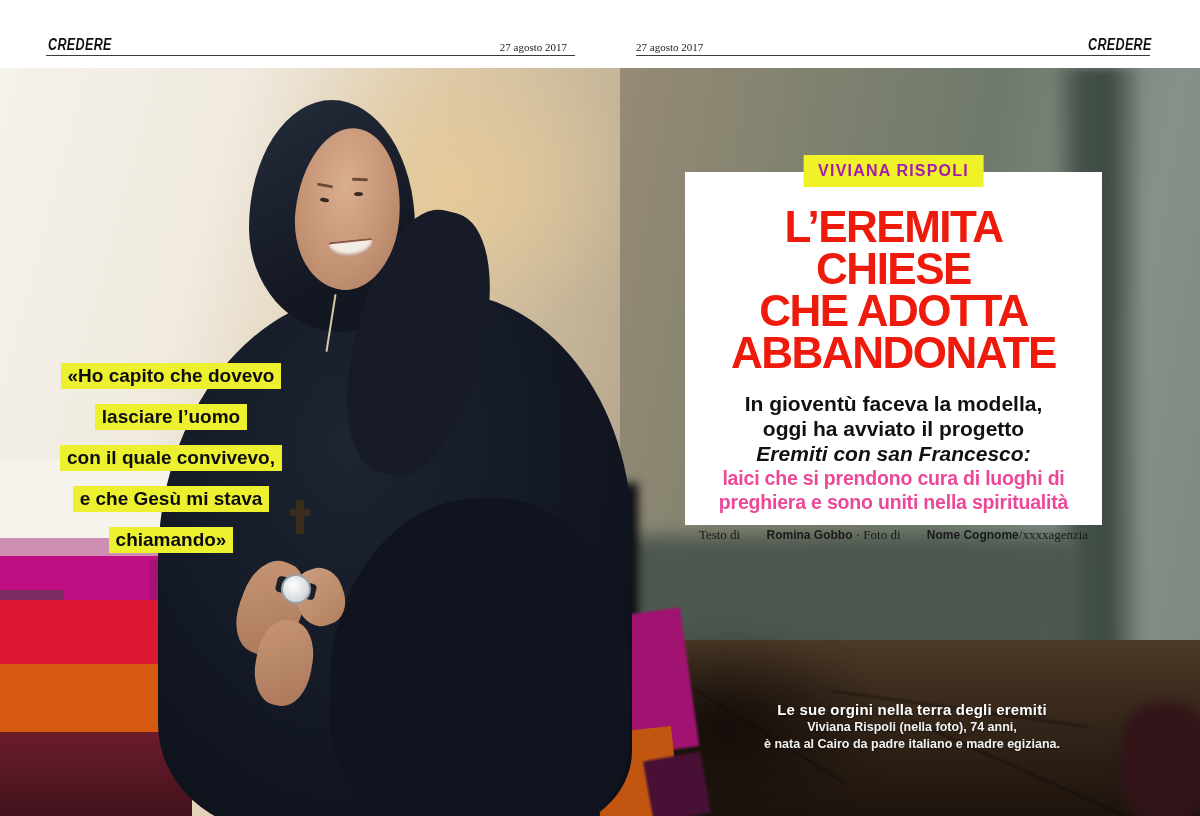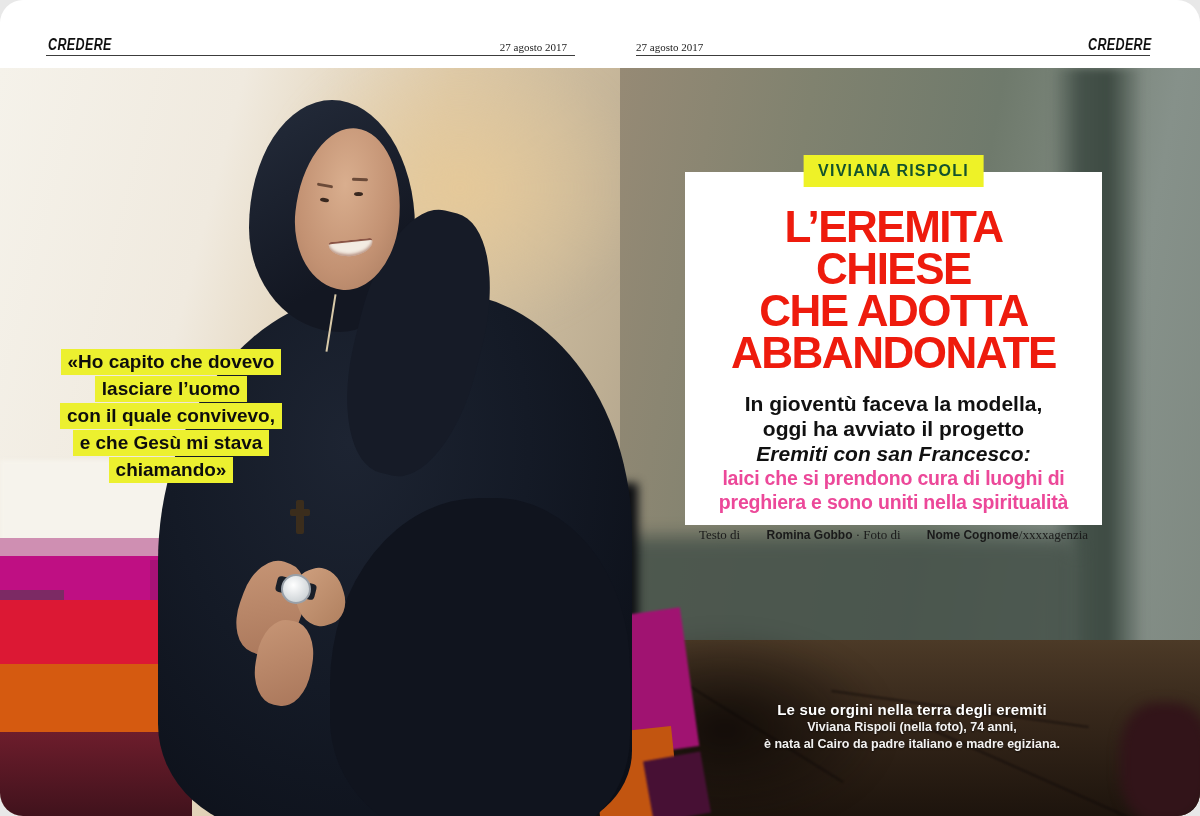--- a/index.html
+++ b/index.html
@@ -1,17 +1,17 @@
 <!DOCTYPE html>
 <html><head>
 <meta charset="utf-8">
 <style>
   html,body{margin:0;padding:0;background:#e8e8e8;}
   .spread{position:relative;width:1200px;height:816px;background:#ffffff;overflow:hidden;
-          font-family:"Liberation Sans",sans-serif;border-radius:23px;}
+          font-family:"Liberation Sans",sans-serif;}
 
   
   .masthead{position:absolute;top:36px;font-style:italic;font-weight:bold;font-size:16px;
             color:#111;letter-spacing:.5px;}
   .masthead span{display:inline-block;transform:scaleX(.78);transform-origin:left;}
   .masthead.right span{transform-origin:right;}
   .masthead.left{left:48px;}
   .masthead.right{right:48px;text-align:right;}
   .folio-date{position:absolute;top:41px;font-family:"Liberation Serif",serif;font-size:11px;color:#222;}
   .folio-date.left{left:430px;width:137px;text-align:right;}
@@ -92,34 +92,34 @@
     background:linear-gradient(150deg,#cfa07f,#b0805f);border-radius:45%;}
   .watch-strap{left:276px;top:512px;width:40px;height:16px;background:#1a1f28;transform:rotate(14deg);border-radius:4px;}
   .watch-face{left:281px;top:506px;width:26px;height:26px;border-radius:50%;
     background:radial-gradient(circle at 40% 35%,#ffffff 0%,#d2d7da 70%,#aeb4ba 100%);
     border:2px solid #99a0a8;}
 
   
   .headline-box{position:absolute;left:685px;top:172px;width:417px;height:353px;background:#fff;
     text-align:center;}
   .kicker{position:absolute;top:-17px;left:50%;transform:translateX(-50%);
-    background:#eef227;color:#14532d;font-weight:bold;font-size:16px;letter-spacing:1.2px;
+    background:#eef227;color:#a21caf;font-weight:bold;font-size:16px;letter-spacing:1.2px;
     padding:7px 15px;white-space:nowrap;}
   .headline{margin-top:34px;color:#ee1b0d;font-weight:bold;font-size:44px;line-height:42px;
     letter-spacing:-1.5px;}
   .standfirst-black{margin-top:17px;color:#111;font-weight:bold;font-size:21px;line-height:25px;}
   .standfirst-italic{color:#111;font-weight:bold;font-style:italic;font-size:21px;line-height:25px;}
   .standfirst-red{color:#ec4899;font-weight:bold;font-size:19.5px;line-height:24px;letter-spacing:-.2px;}
   .byline{margin-top:13px;font-family:"Liberation Serif",serif;font-size:13px;color:#1a1a1a;}
   .byline b{font-family:"Liberation Sans",sans-serif;font-size:12px;margin-left:23px;}
 
   
   .pullquote{position:absolute;left:40px;top:348px;width:262px;text-align:center;
     font-weight:bold;font-size:19px;line-height:23px;color:#0d0d0d;}
-  .pullquote .pq-line{margin:1px 0;}
+  .pullquote .pq-line{margin:15px 0;}
   .pullquote .pq-line span{background:#ecf02f;padding:1px 7px 2px;display:inline-block;}
 
   
   .photo-caption{position:absolute;left:712px;top:701px;width:400px;text-align:center;color:#ffffff;
     text-shadow:0 1px 2px rgba(0,0,0,.6);}
   .caption-title{font-weight:bold;font-size:15px;line-height:18px;letter-spacing:.2px;}
   .caption-line{font-weight:bold;font-size:12.5px;line-height:17px;opacity:.94;}
 </style>
 </head>
 <body>

